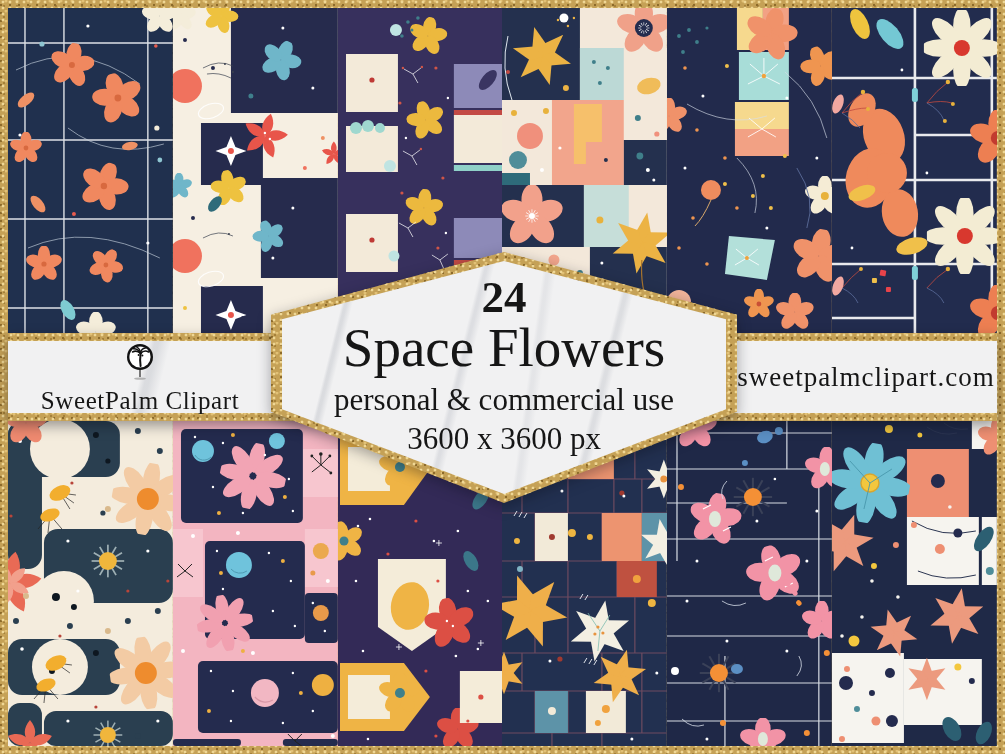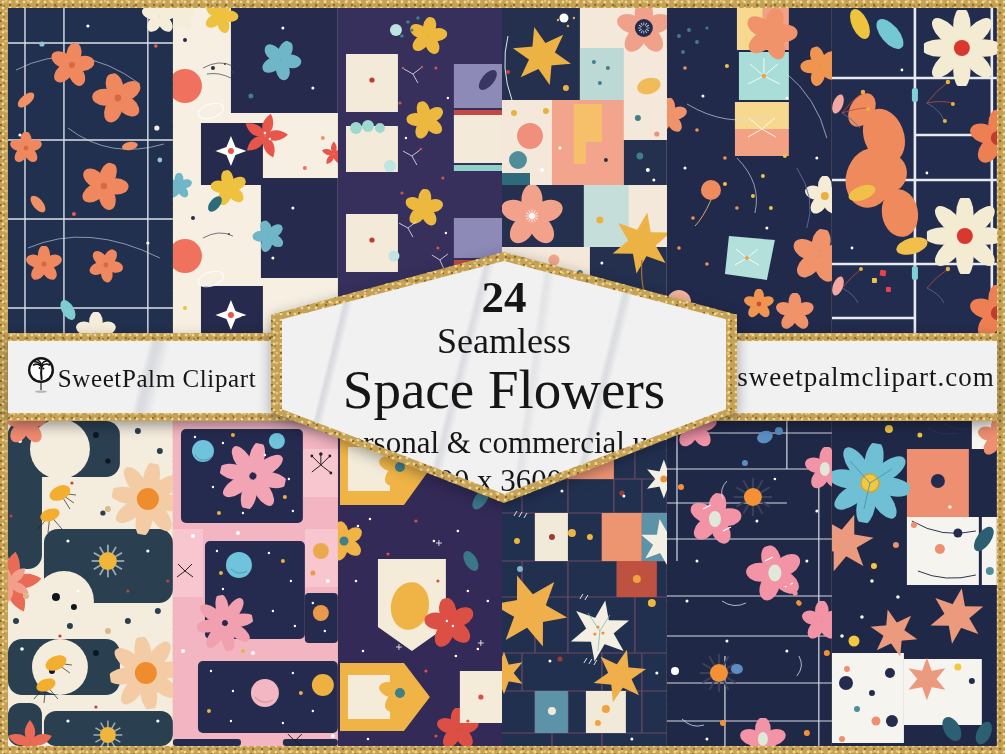--- a/index.html
+++ b/index.html
@@ -24,21 +24,21 @@
   }
   .row{position:absolute;left:8px;width:989px;display:flex;}
   .row-top{top:8px;height:333px;}
   .row-bottom{top:421px;height:325px;}
   .tile{flex:1 1 0;overflow:hidden;}
   .tile svg{display:block;width:100%;height:100%;}
   .banner{position:absolute;left:8px;width:989px;top:333px;height:88px;z-index:4;
     box-shadow:0 5px 12px rgba(10,12,24,.38);}
   .banner-core{position:absolute;left:0;right:0;top:8px;bottom:8px;}
   .brand{position:absolute;left:0;top:8px;bottom:8px;width:264px;
-    display:flex;align-items:center;justify-content:center;}
+    display:flex;flex-direction:column;align-items:center;justify-content:center;}
   .brand-name{font-size:25px;letter-spacing:.6px;line-height:1;margin-top:2px;}
   .site{position:absolute;right:0;top:8px;bottom:8px;width:262px;
     display:flex;align-items:center;justify-content:center;text-align:right;}
   .site-url{font-size:27px;letter-spacing:1px;}
   .hex{position:absolute;left:271px;top:252px;width:466px;height:251px;z-index:5;
     filter:drop-shadow(0 4px 7px rgba(10,12,24,.35));}
   .hex-gold{position:absolute;inset:0;
     clip-path:polygon(50% 0%,100% 25%,100% 63.6%,50% 100%,0% 63.6%,0% 25%);}
   .hex-core{position:absolute;left:11px;right:11px;top:9px;bottom:9px;
     clip-path:polygon(50% 0%,100% 25%,100% 63.6%,50% 100%,0% 63.6%,0% 25%);
@@ -962,20 +962,19 @@
 
     <div class="site">
       <div class="site-url">sweetpalmclipart.com</div>
     </div>
   </div>
 
   <div class="hex">
     <div class="hex-gold gold"></div>
     <div class="hex-core marble">
       <div class="badge-count">24</div>
-      <div class="badge-sub">Seamless</div>
       <div class="badge-title">Space Flowers</div>
       <div class="badge-usage">personal &amp; commercial use</div>
       <div class="badge-size">3600 x 3600 px</div>
     </div>
   </div>
 
 </div>
 
 </body></html>

